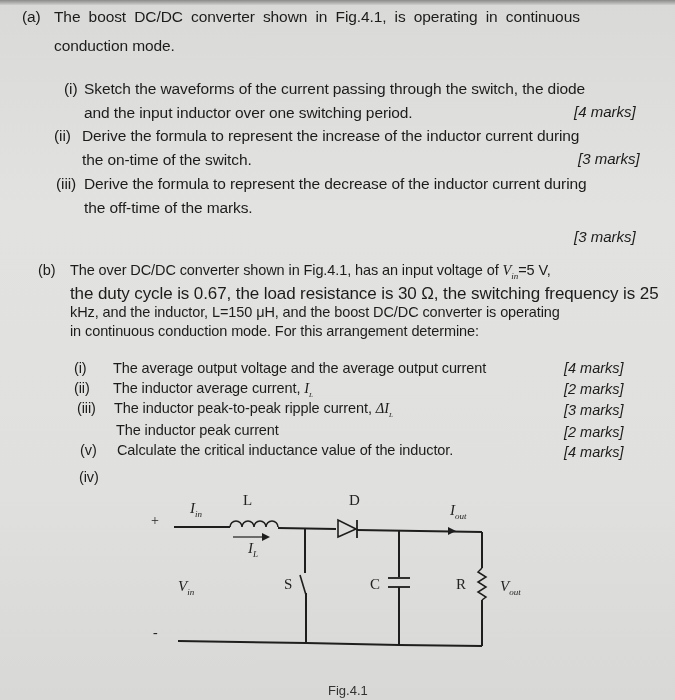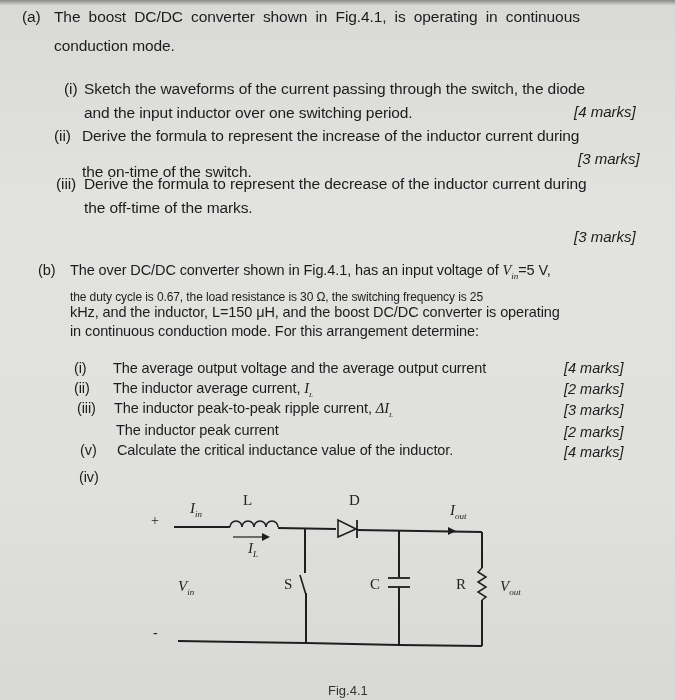--- a/index.html
+++ b/index.html
@@ -31,31 +31,31 @@
 <div class="t" style="left:54px;top:8px;word-spacing:4px;">The boost DC/DC converter shown in Fig.4.1, is operating in continuous</div>
 <div class="t" style="left:54px;top:37px;">conduction mode.</div>
 
 <div class="t" style="left:64px;top:80px;">(i)</div>
 <div class="t" style="left:84px;top:80px;">Sketch the waveforms of the current passing through the switch, the diode</div>
 <div class="t" style="left:84px;top:104px;">and the input inductor over one switching period.</div>
 <div class="m" style="left:574px;top:103px;">[4 marks]</div>
 
 <div class="t" style="left:54px;top:127px;">(ii)</div>
 <div class="t" style="left:82px;top:127px;">Derive the formula to represent the increase of the inductor current during</div>
-<div class="t" style="left:82px;top:163px;">the on-time of the switch.</div>
+<div class="t" style="left:82px;top:151px;">the on-time of the switch.</div>
 <div class="m" style="left:578px;top:150px;">[3 marks]</div>
 
 <div class="t" style="left:56px;top:175px;">(iii)</div>
 <div class="t" style="left:84px;top:175px;">Derive the formula to represent the decrease of the inductor current during</div>
 <div class="t" style="left:84px;top:199px;">the off-time of the marks.</div>
 <div class="m" style="left:574px;top:228px;">[3 marks]</div>
 
 <div class="t" style="left:38px;top:262px;font-size:14.5px;">(b)</div>
 <div class="t" style="left:70px;top:262px;font-size:14.5px;"><span>The over DC/DC converter shown in Fig.4.1, has an input voltage of </span><span class="serif" style="font-style:italic;">V</span><sub class="serif" style="font-style:italic;">in</sub><span>=5 V,</span></div>
-<div class="t" style="left:70px;top:284px;font-size:12px;margin-top:6px;">the duty cycle is 0.67, the load resistance is 30 Ω, the switching frequency is 25</div>
+<div class="t" style="left:70px;top:284px;font-size:17px;">the duty cycle is 0.67, the load resistance is 30 Ω, the switching frequency is 25</div>
 <div class="t" style="left:70px;top:304px;font-size:14.5px;">kHz, and the inductor, L=150 μH, and the boost DC/DC converter is operating</div>
 <div class="t" style="left:70px;top:323px;font-size:14.5px;">in continuous conduction mode. For this arrangement determine:</div>
 
 <div class="t" style="left:74px;top:360px;font-size:14.5px;">(i)</div>
 <div class="t" style="left:113px;top:360px;font-size:14.5px;">The average output voltage and the average output current</div>
 <div class="m" style="left:564px;top:360px;font-size:14.5px;">[4 marks]</div>
 
 <div class="t" style="left:74px;top:380px;font-size:14.5px;">(ii)</div>
 <div class="t" style="left:113px;top:380px;font-size:14.5px;"><span>The inductor average current, </span><span class="serif" style="font-style:italic;">I</span><sub class="serif" style="font-style:italic;font-size:7px;">L</sub></div>
 <div class="m" style="left:564px;top:381px;font-size:14.5px;">[2 marks]</div>

